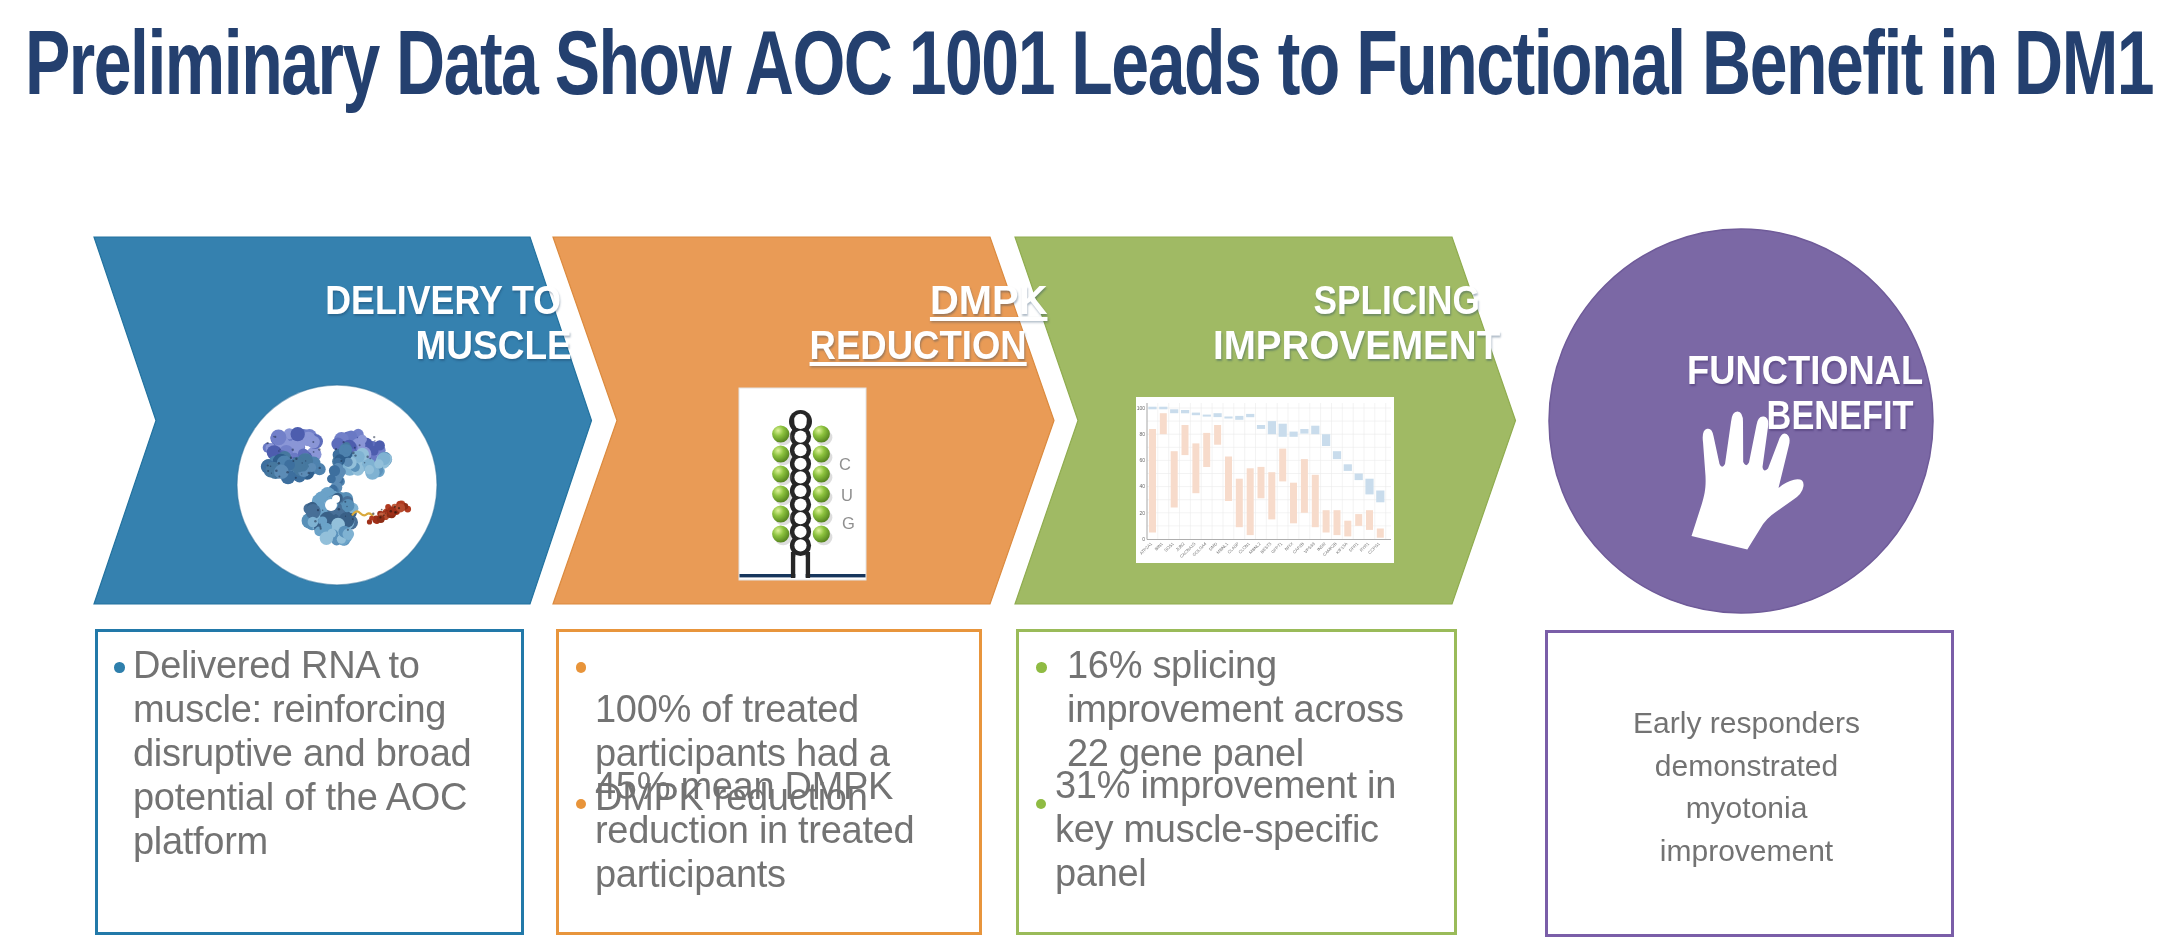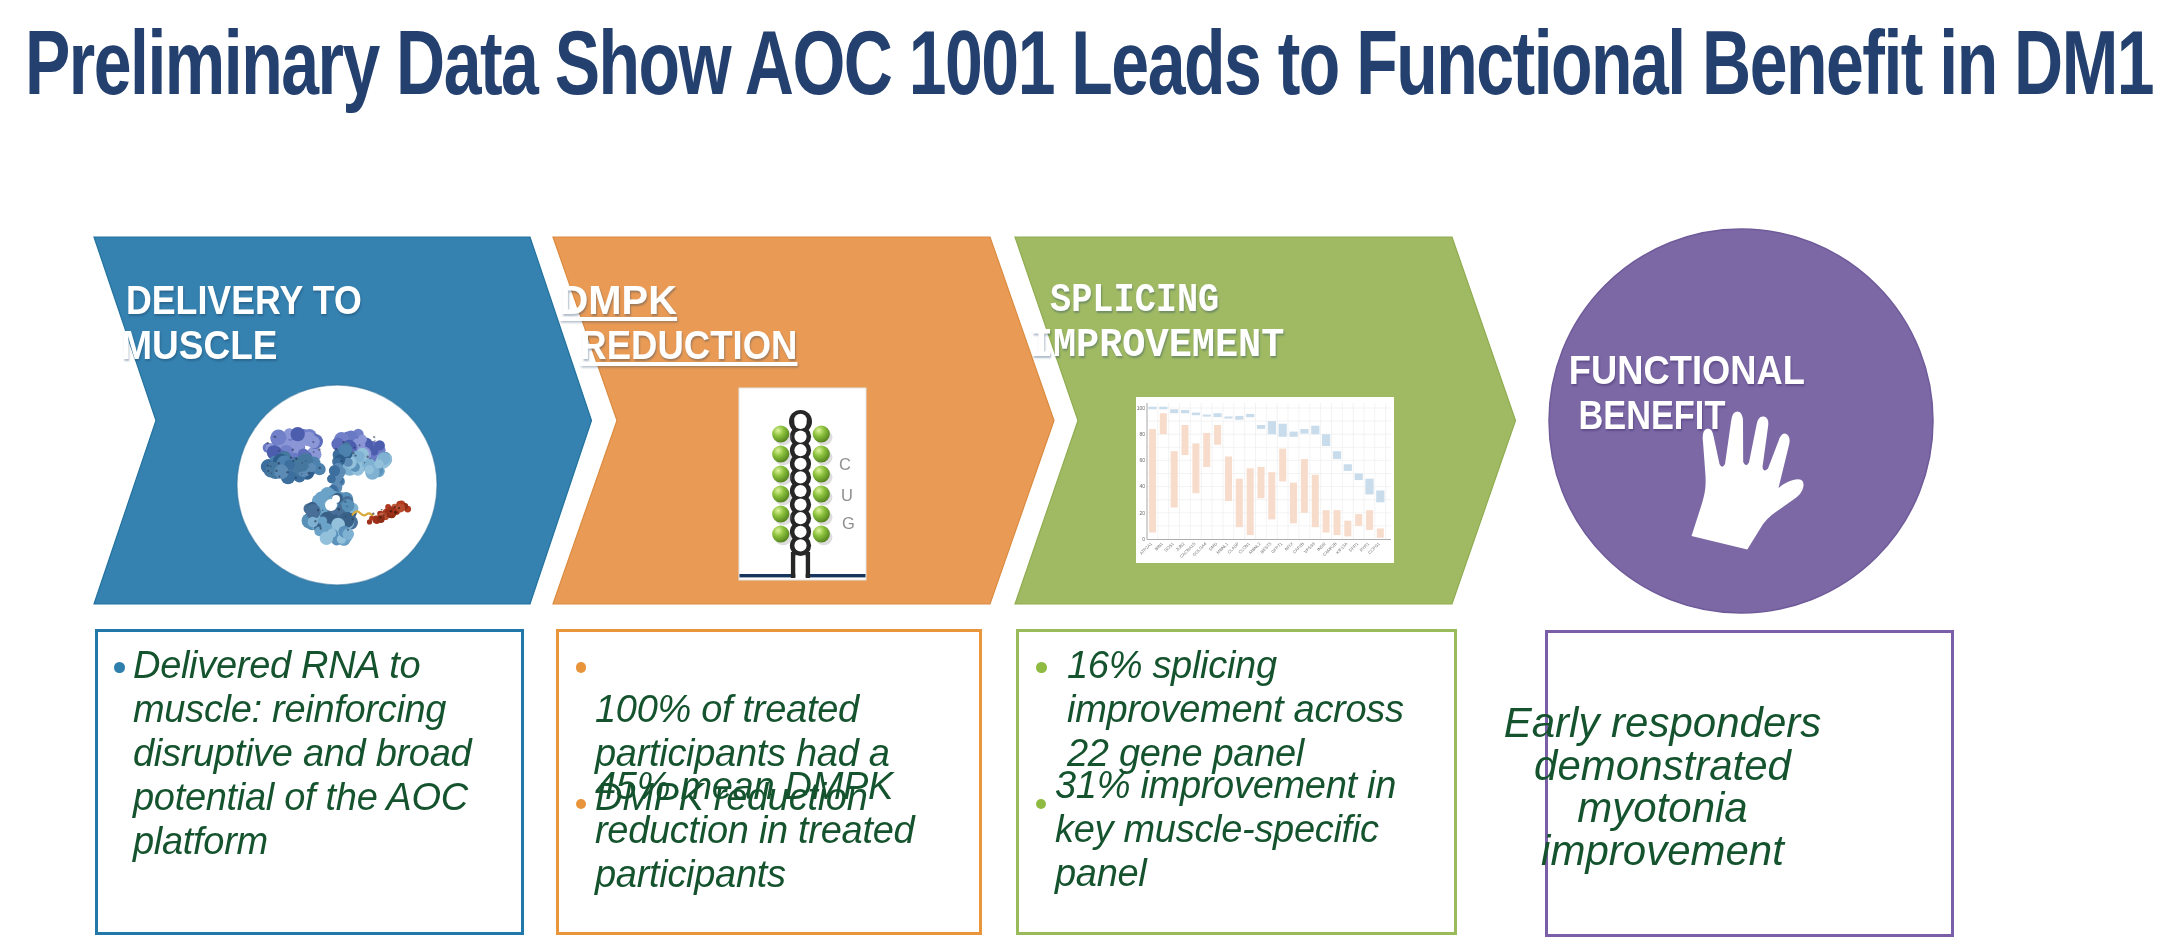--- a/index.html
+++ b/index.html
@@ -1,24 +1,24 @@
 <!DOCTYPE html>
 <html><head>
 <meta charset="utf-8">
 <style>
   html,body{margin:0;padding:0;}
   body{width:2174px;height:952px;background:#ffffff;overflow:hidden;position:relative;
        font-family:"Liberation Sans", sans-serif;}
   .abs{position:absolute;}
   #title{left:25px;top:9.6px;font-weight:bold;font-size:90.5px;line-height:106px;color:#24406F;
          letter-spacing:-2px;white-space:nowrap;transform:scaleX(0.7510);transform-origin:0 0;}
-  .hdr{font-weight:bold;color:#ffffff;text-align:left;line-height:45px;font-size:41px;text-shadow:1px 1.5px 2px rgba(25,60,95,0.35);}
+  .hdr{font-weight:bold;color:#ffffff;text-align:right;line-height:45px;font-size:41px;text-shadow:1px 1.5px 2px rgba(25,60,95,0.35);}
   .hdrP{text-shadow:1px 1.5px 2px rgba(62,45,105,0.45);}
   .box{position:absolute;background:#ffffff;box-sizing:border-box;}
-  .btxt{font-size:38px;line-height:44px;color:#14532d;letter-spacing:-0.3px;font-style:italic;}
+  .btxt{font-size:38px;line-height:44px;color:#737373;letter-spacing:-0.3px;}
   .bullet{position:absolute;border-radius:50%;}
 </style>
 </head>
 <body>
 <div id="title" class="abs">Preliminary Data Show AOC 1001 Leads to Functional Benefit in DM1</div>
 
 <svg class="abs" style="left:0;top:0" width="2174" height="952" viewBox="0 0 2174 952">
   <polygon points="94,237 530,237 591.5,420.5 530,604 94,604 156,420.5" fill="#3581AF" stroke="#22729f" stroke-width="1.2"></polygon>
   <polygon points="553,237 990,237 1054,420.5 990,604 553,604 617,420.5" fill="#E99B56" stroke="#db8a3e" stroke-width="1.2"></polygon>
   <polygon points="1015,237 1452,237 1515.5,420.5 1452,604 1015,604 1078,420.5" fill="#A0BA64" stroke="#8fac4f" stroke-width="1.2"></polygon>
@@ -583,21 +583,21 @@
 </svg>
 
 <div class="abs hdr" style="left:94px;top:277.5px;width:499px;">
     <div style="transform:scaleX(0.872)">DELIVERY TO</div>
     <div style="transform:scaleX(0.903);position:relative;left:3px;">MUSCLE</div>
   </div>
 <div class="abs hdr" style="left:553px;top:277.5px;width:501px;text-decoration:underline;">
     <div style="transform:scaleX(0.974)">DMPK</div>
     <div style="transform:scaleX(0.891)">REDUCTION</div>
   </div>
-<div class="abs hdr" style="left:1015px;top:277.5px;width:500px;font-family:Liberation Mono, monospace;">
+<div class="abs hdr" style="left:1015px;top:277.5px;width:500px;">
     <div style="transform:scaleX(0.86)">SPLICING</div>
     <div style="transform:scaleX(0.941)">IMPROVEMENT</div>
   </div>
 <div class="abs hdr hdrP" style="left:1546px;top:300.3px;width:400px;margin-top:48px;">
     <div style="transform:scaleX(0.886)">FUNCTIONAL</div>
     <div style="transform:scaleX(0.838)">BENEFIT</div>
   </div>
 
 <div class="box" style="left:95px;top:629px;width:429px;height:306px;border:3px solid #2279A9;"></div>
 <div class="box" style="left:556px;top:629px;width:426px;height:306px;border:3px solid #E8953C;"></div>
@@ -608,13 +608,13 @@
 <div class="bullet" style="left:575.5px;top:662px;width:10.5px;height:10.5px;background:#E8943A;"></div>
 <div class="bullet" style="left:575.5px;top:799px;width:10px;height:10px;background:#E8943A;"></div>
 <div class="bullet" style="left:1036px;top:662px;width:10.5px;height:10.5px;background:#8FBB43;"></div>
 <div class="bullet" style="left:1036px;top:799px;width:10px;height:10px;background:#8FBB43;"></div>
 
 <div class="abs btxt" style="left:133px;top:643.3px;">Delivered RNA to<br>muscle: reinforcing<br>disruptive and broad<br>potential of the AOC<br>platform</div>
 <div class="abs btxt" style="left:595px;top:643.3px;margin-top:44px;">100% of treated<br>participants had a<br>DMPK reduction</div>
 <div class="abs btxt" style="left:595px;top:764px;">45% mean DMPK<br>reduction in treated<br>participants</div>
 <div class="abs btxt" style="left:1067px;top:643.3px;">16% splicing<br>improvement across<br>22 gene panel</div>
 <div class="abs btxt" style="left:1055px;top:763px;">31% improvement in<br>key muscle-specific<br>panel</div>
-<div class="abs btxt" style="left:1458px;top:702.1px;width:409px;text-align:center;font-size:42px;line-height:42.5px;letter-spacing:0;">Early responders<br>demonstrated<br>myotonia<br>improvement</div>
+<div class="abs btxt" style="left:1542px;top:702.1px;width:409px;text-align:center;font-size:30px;line-height:42.5px;letter-spacing:0;">Early responders<br>demonstrated<br>myotonia<br>improvement</div>
 
 </body></html>

